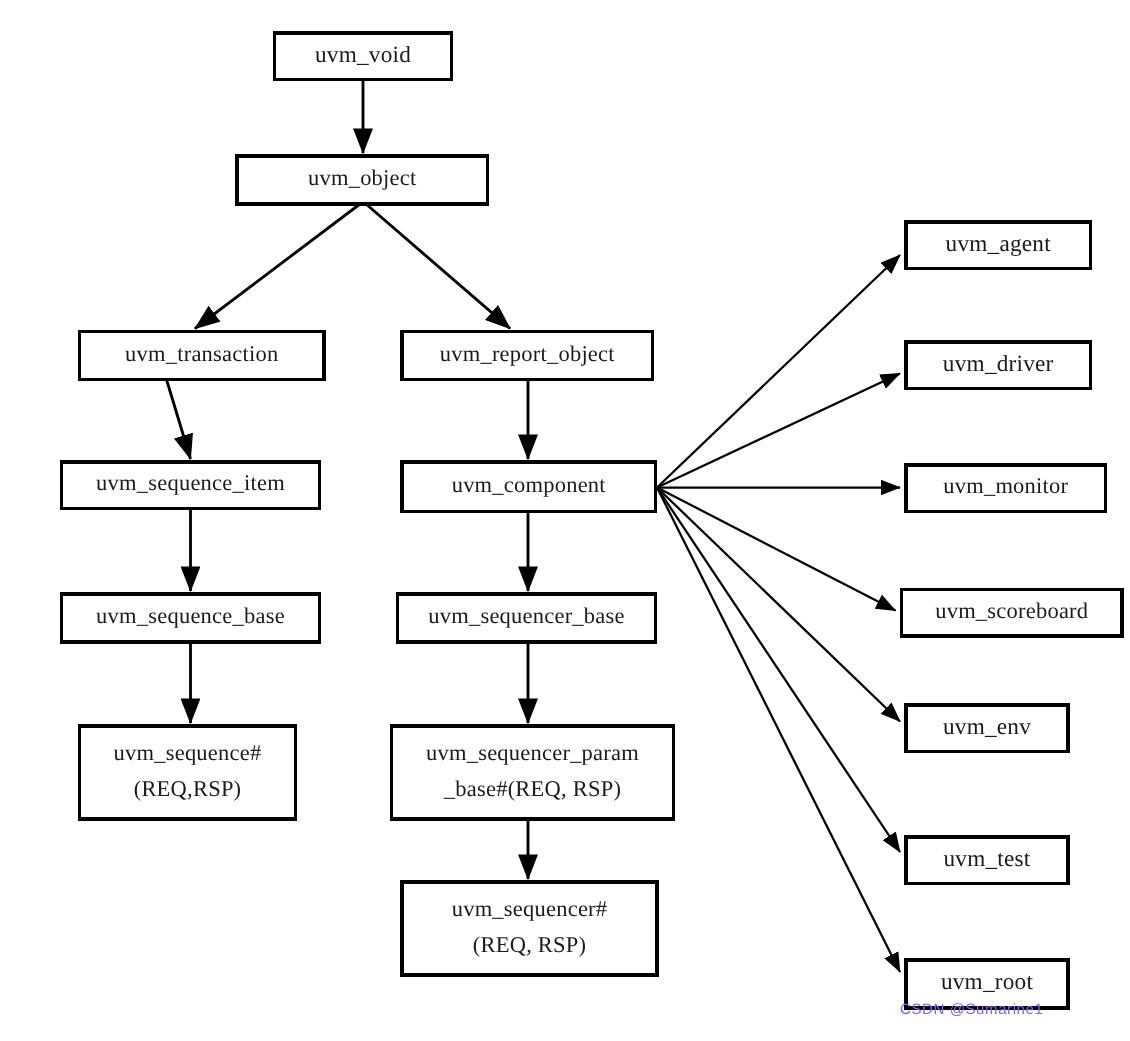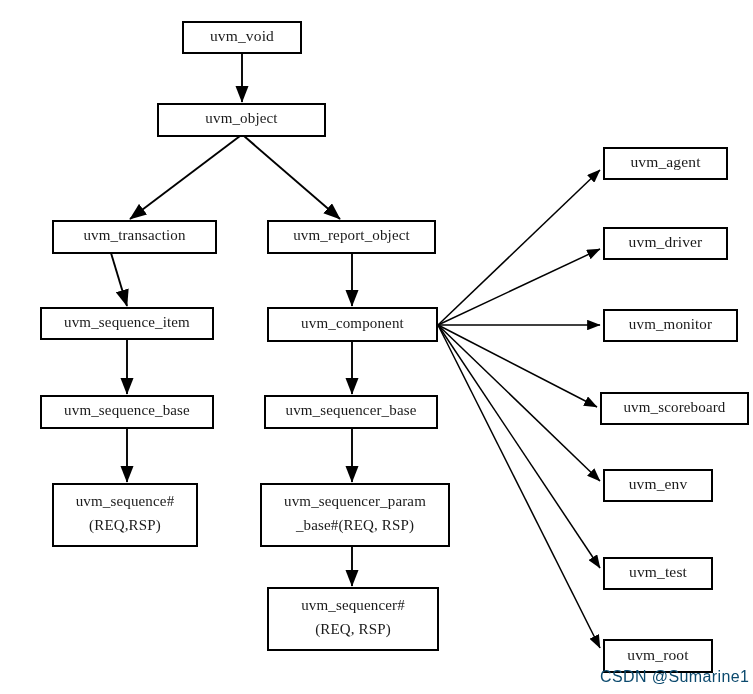--- a/index.html
+++ b/index.html
@@ -50,22 +50,22 @@
     fill: none;
   }
   .edge.thin {
     stroke-width: 1.5;
   }
   .watermark {
     position: absolute;
     left: 600px;
     top: 668px;
     font-family: "Liberation Sans", "DejaVu Sans", sans-serif;
-    font-size: 16px;
-    color: #0c4a6e;
+    font-size: 10px;
+    color: #8b5cf6;
     letter-spacing: 0.4px;
     white-space: nowrap;
     user-select: none;
   }
 </style>
 </head>
 <body>
 
 <div id="diagram-root">
 

